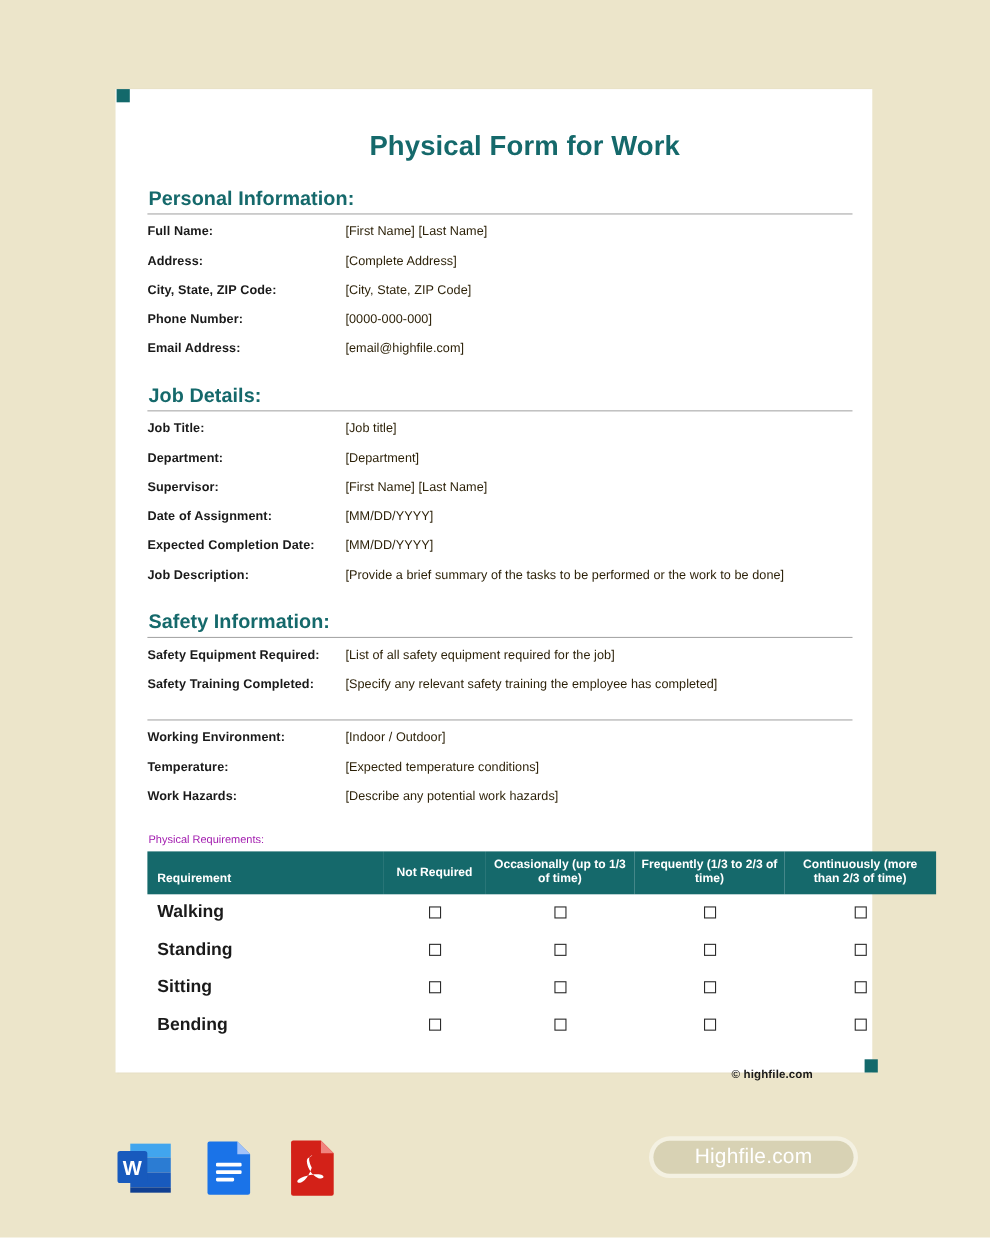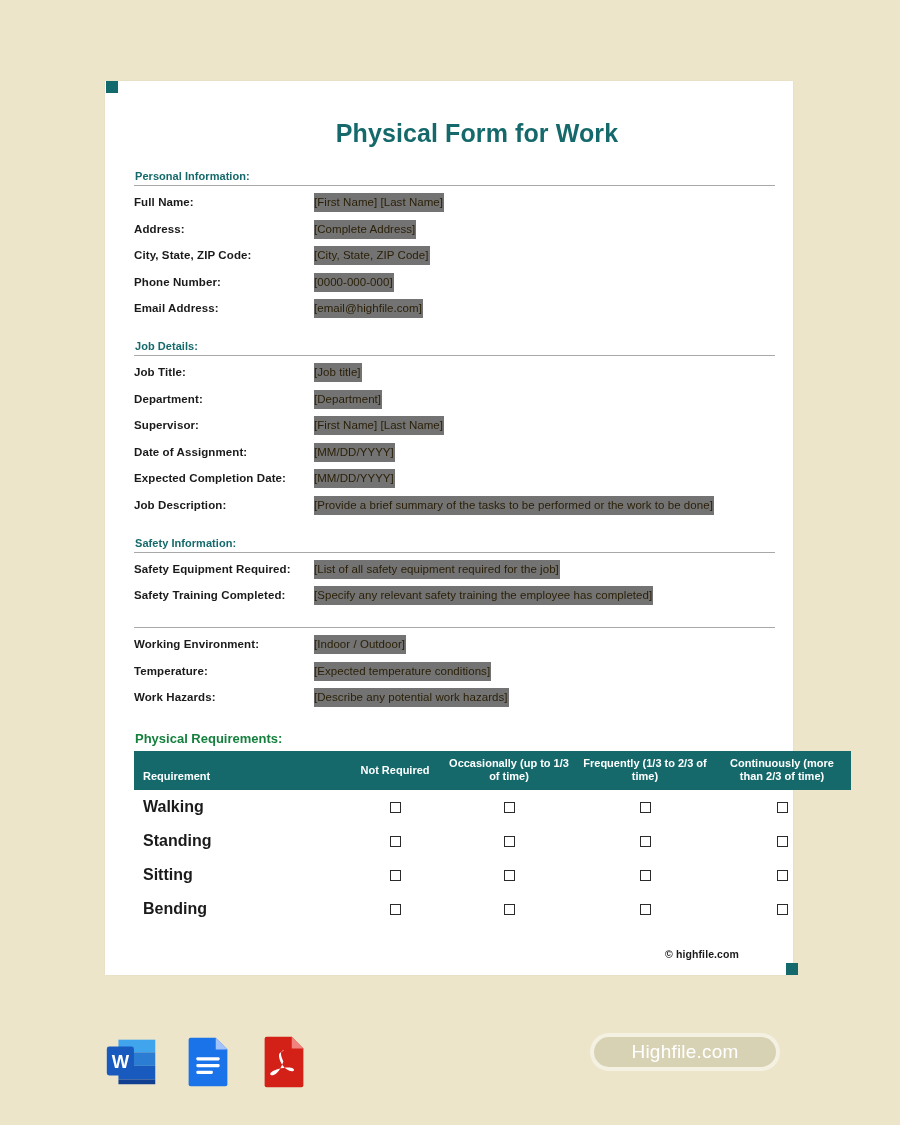--- a/index.html
+++ b/index.html
@@ -52,21 +52,21 @@
     margin-top: 38px;
     margin-bottom: 0;
     margin-left: 45px;
   }
 
   .section {
     margin-top: 22px;
   }
   .section-heading {
     color: #15696b;
-    font-size: 11px;
+    font-size: 18px;
     font-weight: bold;
     margin: 0 0 3px 1px;
     letter-spacing: 0.05px;
   }
   .section-rule {
     height: 1px;
     background: #a8a8a8;
     width: 641px;
     margin-bottom: 7px;
   }
@@ -81,32 +81,32 @@
     width: 180px;
     flex: 0 0 180px;
     font-size: 11.5px;
     font-weight: bold;
     color: #1a1a1a;
     letter-spacing: 0.1px;
   }
   .field-value {
     font-size: 11.5px;
     color: #2a1f06;
-    background: #737373;
+    background: #ffffff;
     padding: 1px 1px 1px 0;
     letter-spacing: 0.05px;
     white-space: nowrap;
   }
 
   
   #phys-section { margin-top: 24px; }
   #phys-heading {
-    color: #15803d;
-    font-size: 13px;
-    font-weight: bold;
+    color: #a21caf;
+    font-size: 10px;
+    font-weight: normal;
     margin: 0 0 5px 1px;
   }
 
   #requirements-table {
     width: 642px;
     border-collapse: collapse;
     table-layout: fixed;
   }
   #requirements-table thead th {
     background: #15696b;

